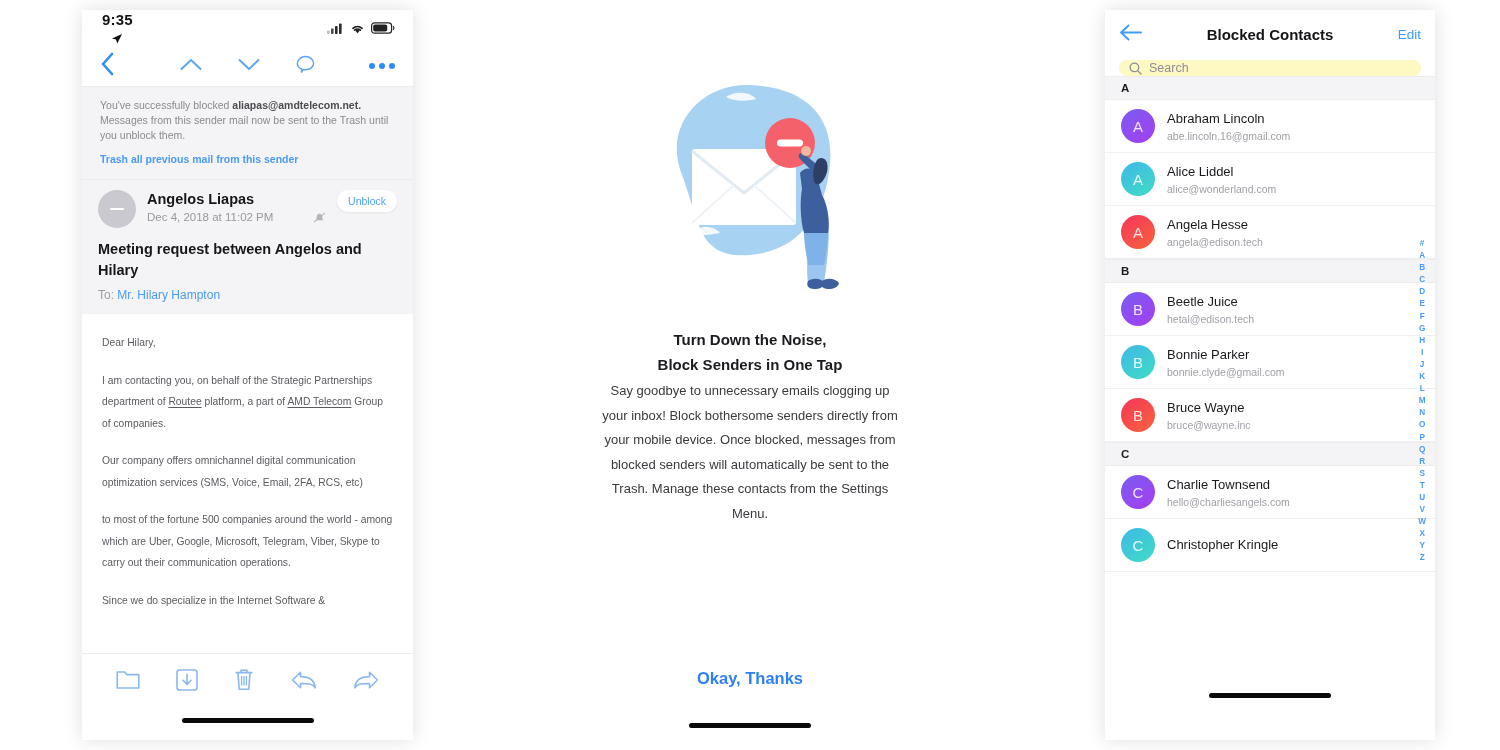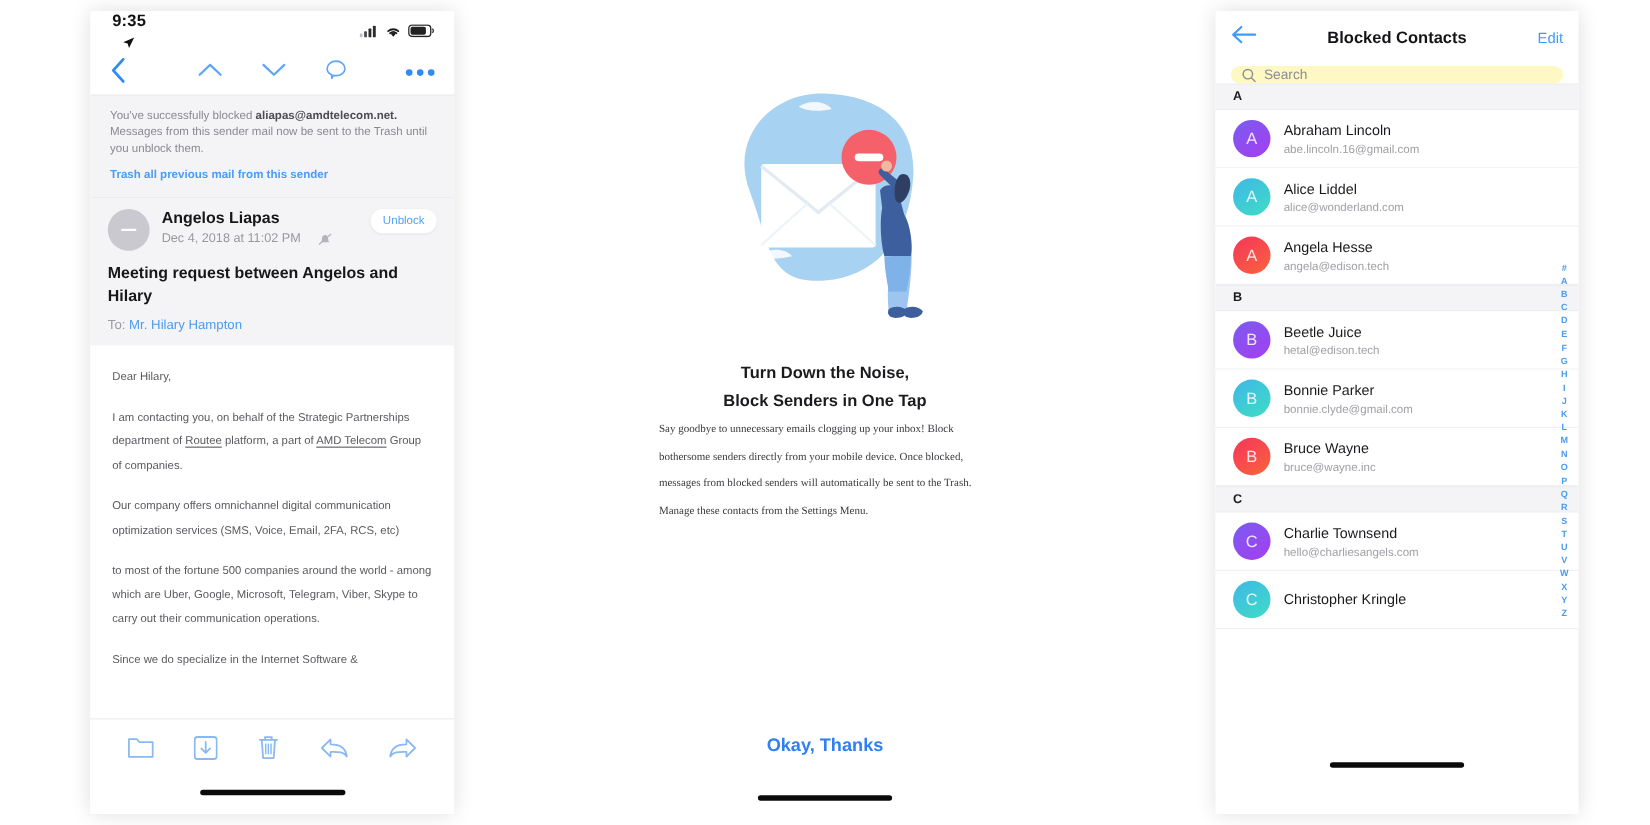--- a/index.html
+++ b/index.html
@@ -60,21 +60,21 @@
   }
   .mh-row { display:flex; align-items:flex-start; gap:11px; }
   .mh-avatar {
     width:38px;height:38px;border-radius:50%;
     background:#c9c9cf; flex:0 0 auto;
     display:flex;align-items:center;justify-content:center;
   }
   .mh-avatar .minus { width:14px;height:2.5px;background:#fff;border-radius:2px;display:block;}
   .mh-names { flex:1 1 auto; min-width:0; padding-top:1px;}
   .mh-sender { font-size:14.5px; font-weight:700; color:#17171a; line-height:17px;}
-  .mh-date { font-size:11.5px; color:#98989f; margin-top:3px; display:flex; align-items:center; gap:16px;}
+  .mh-date { font-size:11.5px; color:#98989f; margin-top:3px; display:flex; align-items:center; gap:16px;justify-content:space-between;}
   .unblock-btn {
     flex:0 0 auto; background:#fff; border-radius:13px;
     padding: 5px 11px; font-size:10.5px; color:#52a3f7; font-weight:400;
     box-shadow: 0 1px 3px rgba(0,0,0,0.07);
   }
   .mh-subject {
     font-size: 14.5px; font-weight: 700; color:#17171a;
     line-height: 21px; margin-top: 11px;
   }
   .mh-to { font-size:12px; color:#9b9ba2; margin-top:7px; }
@@ -98,22 +98,22 @@
   }
 
   
   #panel-promo { left: 585px; top: 0px; width: 330px; height: 750px; background:#fff; }
   .promo-art { margin: 55px auto 0 auto; width: 256px; height: 250px; display:block;}
   .promo-title {
     text-align:center; font-size:15px; font-weight:700; color:#1b1b1f;
     line-height: 25px; margin-top: 22px;
   }
   .promo-body {
-    font-size:10px; color:#3a3a3f;
-    line-height: 24.5px; margin-top: 2px; padding: 0 14px; font-family: Liberation Serif, serif;
+    text-align:center; font-size:13px; color:#3a3a3f;
+    line-height: 24.5px; margin-top: 2px; padding: 0 14px;
   }
   .promo-cta {
     position:absolute; left:0; right:0; bottom: 62px;
     text-align:center; font-size:16.5px; font-weight:700; color:#2f80f5;
   }
   #panel-promo .home-ind { bottom: 22px; width: 122px; }
 
   
   #panel-contacts { left: 1105px; top: 10px; width: 330px; height: 730px; }
   .bc-navbar {

